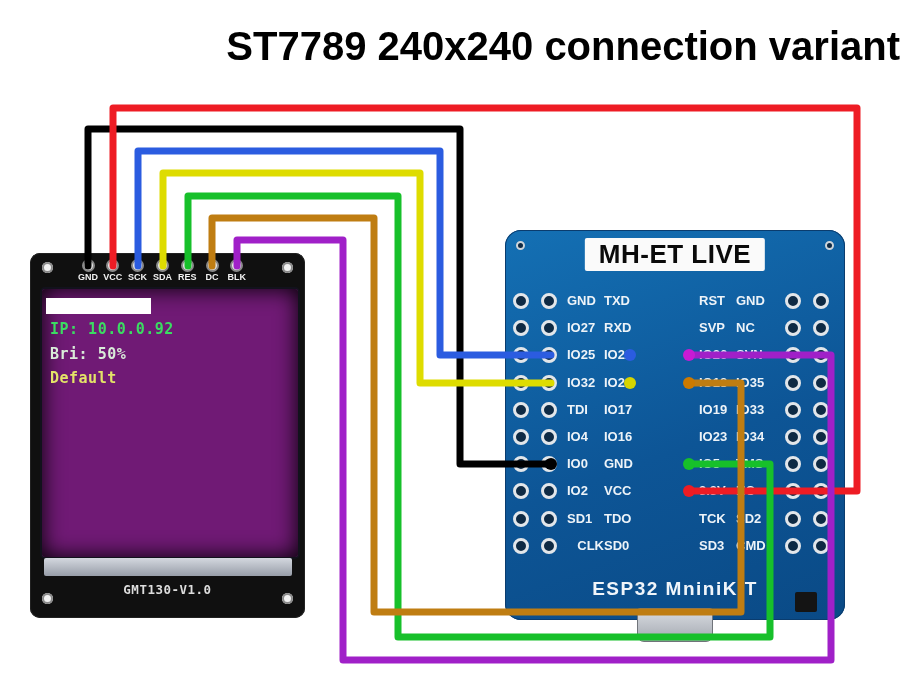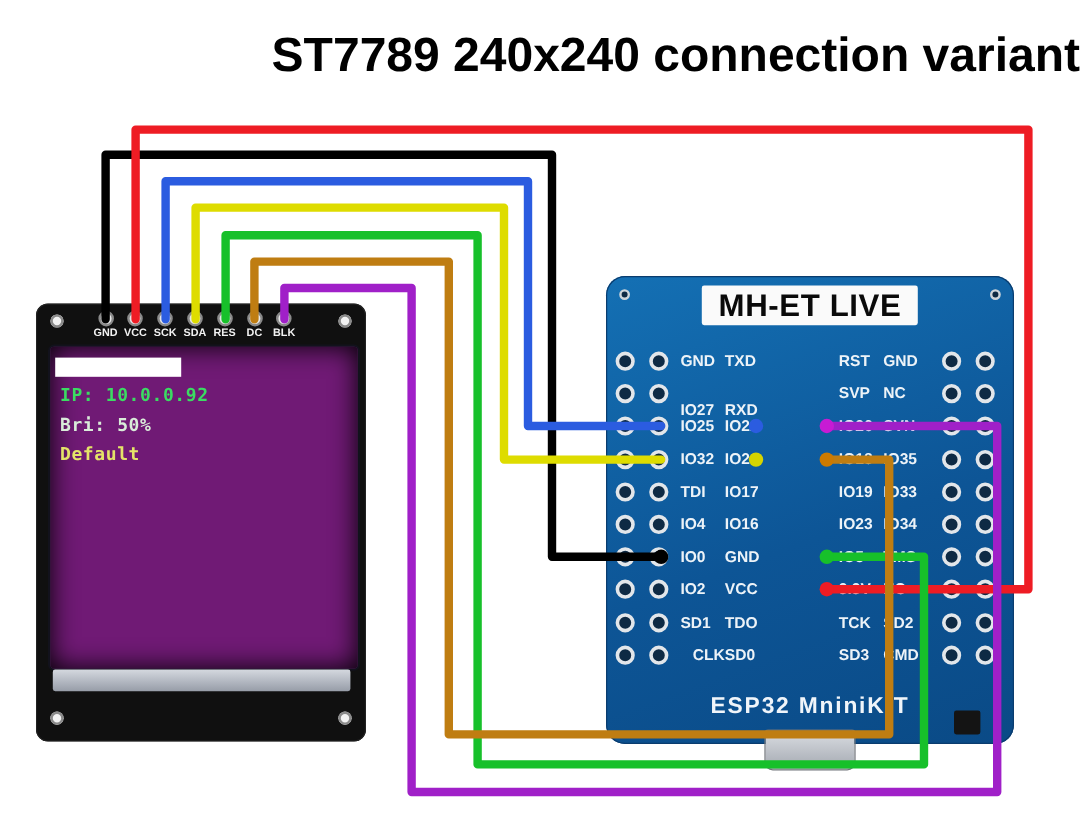--- a/index.html
+++ b/index.html
@@ -70,20 +70,21 @@
     <div class="corner-hole" style="left:252px;top:340px;"></div>
 
     <div class="screen">
       <div class="white-bar"></div>
       <div class="screen-lines" id="screen-lines"><div style="color: rgb(59, 220, 98);">IP: 10.0.0.92</div><div style="color: rgb(217, 236, 217);">Bri: 50%</div><div style="color: rgb(228, 228, 104);">Default</div></div>
     </div>
 
     <div class="flex-strip"></div>
 
     <div class="model-text">
+      <div>GMT130-V1.0</div>
     </div>
   <div class="dpin-hole" style="left: 51.5px; top: 6px;"></div>
       <div class="dpin-label" style="left: 45px;">GND</div>
       <div class="dpin-hole" style="left: 76.3px; top: 6px;"></div>
       <div class="dpin-label" style="left: 69.8px;">VCC</div>
       <div class="dpin-hole" style="left: 101.1px; top: 6px;"></div>
       <div class="dpin-label" style="left: 94.6px;">SCK</div>
       <div class="dpin-hole" style="left: 125.9px; top: 6px;"></div>
       <div class="dpin-label" style="left: 119.4px;">SDA</div>
       <div class="dpin-hole" style="left: 150.7px; top: 6px;"></div>
@@ -135,21 +136,21 @@
       <div class="esp-hole" style="left: 308px; top: 90.2px;"></div>
       <div class="esp-hole" style="left: 308px; top: 117.4px;"></div>
       <div class="esp-hole" style="left: 308px; top: 144.6px;"></div>
       <div class="esp-hole" style="left: 308px; top: 171.8px;"></div>
       <div class="esp-hole" style="left: 308px; top: 199px;"></div>
       <div class="esp-hole" style="left: 308px; top: 226.2px;"></div>
       <div class="esp-hole" style="left: 308px; top: 253.4px;"></div>
       <div class="esp-hole" style="left: 308px; top: 280.6px;"></div>
       <div class="esp-hole" style="left: 308px; top: 307.8px;"></div>
       <div class="esp-label-row" style="left: 62px; top: 63px;"><span class="l1">GND</span><span>TXD</span></div>
-      <div class="esp-label-row" style="left: 62px; top: 90.2px; margin-top: 14px;"><span class="l1">IO27</span><span>RXD</span></div>
+      <div class="esp-label-row" style="left: 62px; top: 90.2px;"><span class="l1">IO27</span><span>RXD</span></div>
       <div class="esp-label-row" style="left: 62px; top: 117.4px;"><span class="l1">IO25</span><span>IO22</span></div>
       <div class="esp-label-row" style="left: 62px; top: 144.6px;"><span class="l1">IO32</span><span>IO21</span></div>
       <div class="esp-label-row" style="left: 62px; top: 171.8px;"><span class="l1">TDI</span><span>IO17</span></div>
       <div class="esp-label-row" style="left: 62px; top: 199px;"><span class="l1">IO4</span><span>IO16</span></div>
       <div class="esp-label-row" style="left: 62px; top: 226.2px;"><span class="l1">IO0</span><span>GND</span></div>
       <div class="esp-label-row" style="left: 62px; top: 253.4px;"><span class="l1">IO2</span><span>VCC</span></div>
       <div class="esp-label-row" style="left: 62px; top: 280.6px;"><span class="l1">SD1</span><span>TDO</span></div>
       <div class="esp-label-row" style="left: 62px; top: 307.8px; text-align: right;"><span class="l1">CLK</span><span>SD0</span></div>
       <div class="esp-label-row" style="left: 194px; top: 63px;"><span class="l1">RST</span><span>GND</span></div>
       <div class="esp-label-row" style="left: 194px; top: 90.2px;"><span class="l1">SVP</span><span>NC</span></div>

